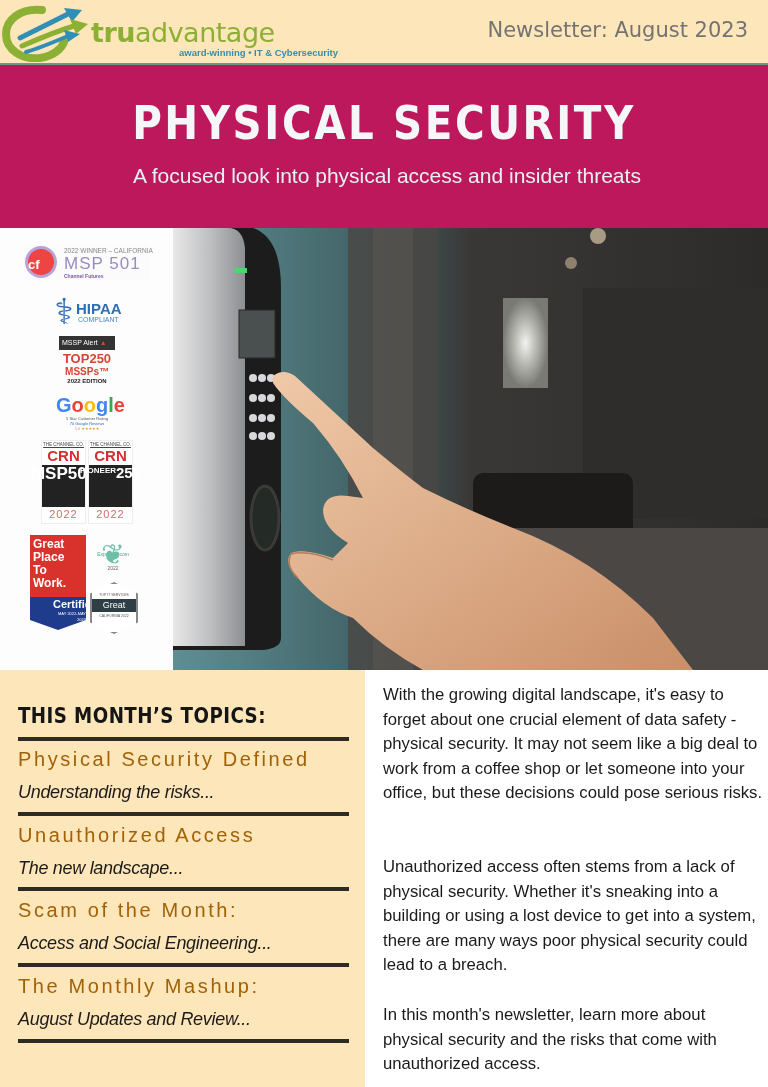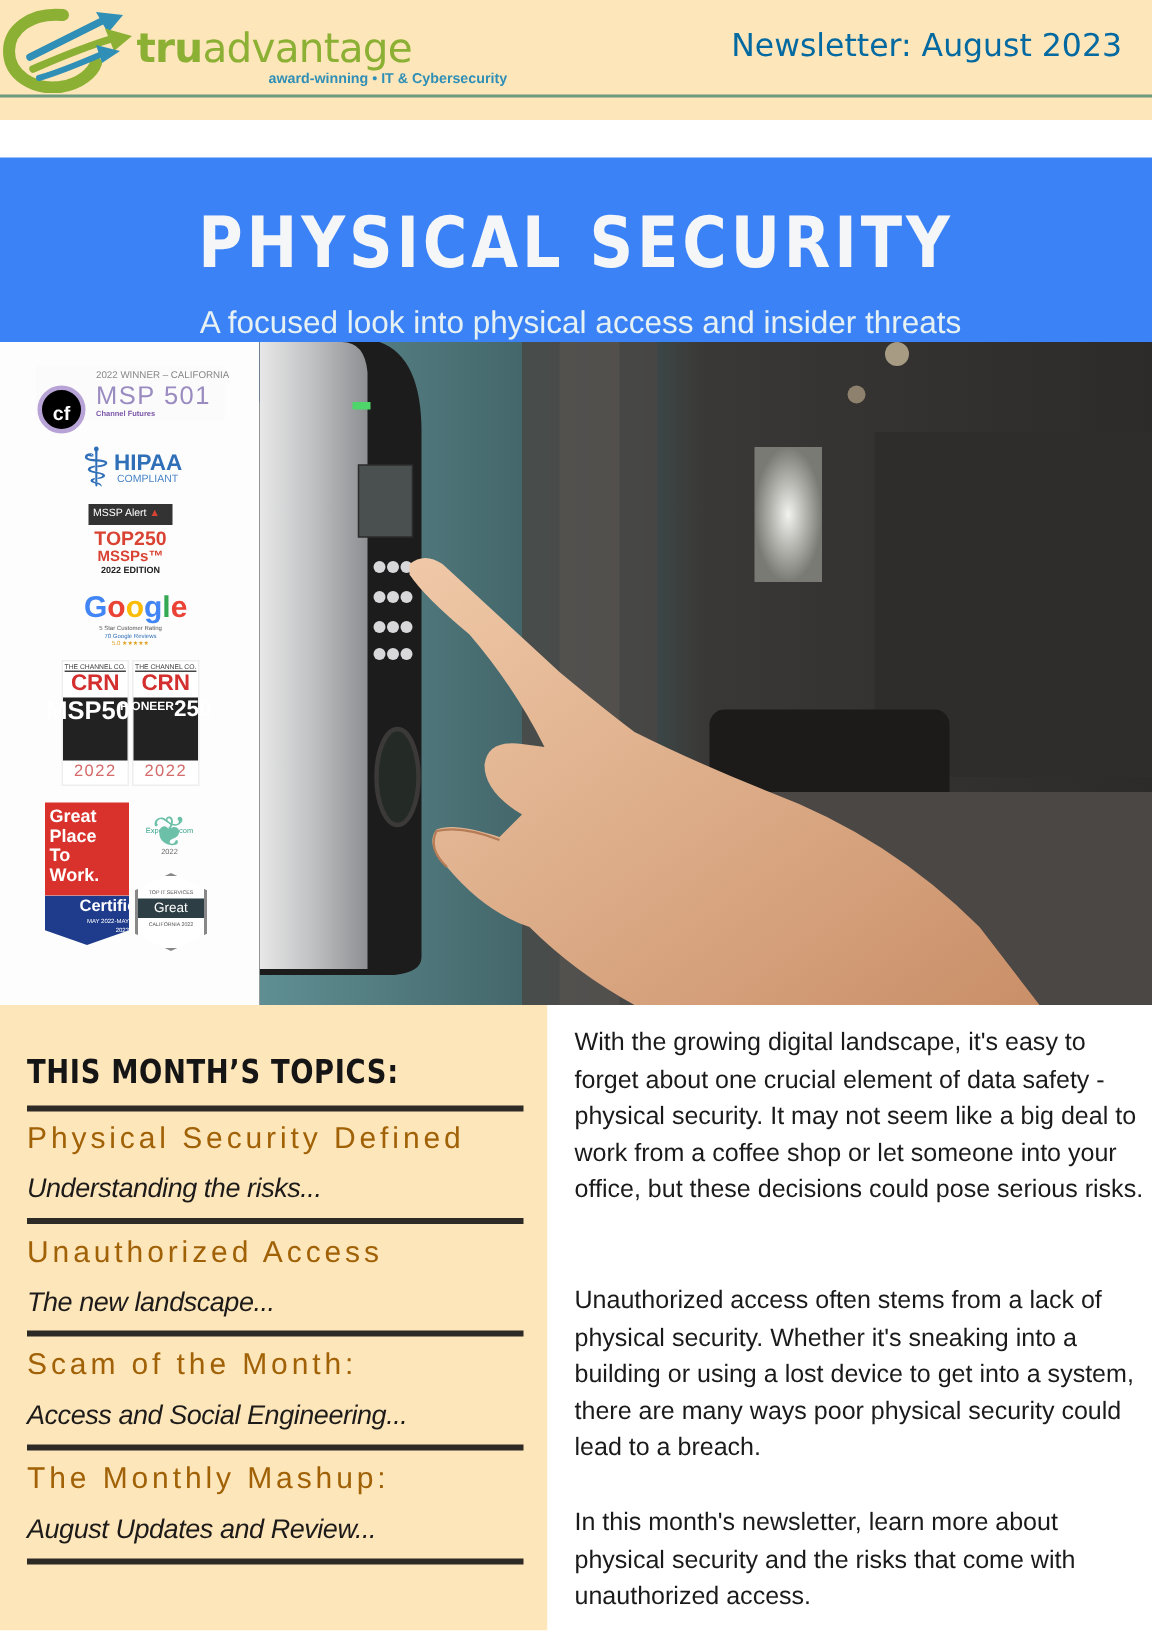--- a/index.html
+++ b/index.html
@@ -7,33 +7,33 @@
   body { position: relative; font-family: "Liberation Sans", sans-serif; }
 
   
   .header { position: absolute; left: 0; top: 0; width: 768px; height: 80px; background: #fde6ba; }
   .logo { position: absolute; left: 2px; top: 4px; width: 300px; height: 58px; }
   .logo-mark { position: absolute; left: 0; top: 0; width: 90px; height: 58px; }
   .logo-word { position: absolute; left: 89px; top: 14px; font-family: "DejaVu Sans", sans-serif; font-size: 27px; letter-spacing: -0.5px; line-height: 30px; }
   .logo-word .tru { color: #8cb034; font-weight: bold; }
   .logo-word .adv { color: #8cb034; font-weight: normal; }
   .logo-tag { position: absolute; left: 135px; top: 43px; font-size: 9.5px; font-weight: bold; color: #2f8fb6; white-space: nowrap; margin-left: 42px; }
-  .newsletter-date { position: absolute; right: 20px; top: 18px; font-family: "DejaVu Sans", sans-serif; font-size: 21px; color: #0369a1; margin-left: 20px; }
+  .newsletter-date { position: absolute; right: 20px; top: 18px; font-family: "DejaVu Sans", sans-serif; font-size: 21px; color: #737373; margin-left: 20px; }
   .header-rule { position: absolute; left: 0; top: 63px; width: 768px; height: 2px; background: #6d9a7e; }
 
   
-  .banner { position: absolute; left: 0; top: 65px; width: 768px; height: 163px; background: #3b82f6; margin-top: 40px; }
+  .banner { position: absolute; left: 0; top: 65px; width: 768px; height: 163px; background: #be185d; }
   .banner-title { position: absolute; left: 0; top: 30px; width: 768px; text-align: center; font-family: "DejaVu Sans", sans-serif; font-weight: bold; font-size: 47px; color: #f4f6f7; letter-spacing: 3px; transform: scaleX(0.86); }
   .banner-subtitle { position: absolute; left: 0; top: 99px; width: 774px; text-align: center; font-family: "Liberation Sans", sans-serif; font-size: 21px; color: #e6f1f3; }
 
   
   .badges { position: absolute; left: 0; top: 228px; width: 173px; height: 442px; background: #fdfdfd; }
   .badge { position: absolute; }
   .b-msp501 { left: 24px; top: 16px; width: 126px; height: 36px; background: #fbfbfb; }
-  .b-msp501 .cf { position: absolute; left: 1px; top: 13px; width: 32px; height: 32px; border-radius: 50%; background: #000000; color: #fff; font-size: 13px; font-weight: bold; text-align: center; line-height: 32px; border: 3px solid #b7a3d6; }
+  .b-msp501 .cf { position: absolute; left: 1px; top: 2px; width: 32px; height: 32px; border-radius: 50%; background: #ef4444; color: #fff; font-size: 13px; font-weight: bold; line-height: 32px; border: 3px solid #b7a3d6; }
   .b-msp501 .t1 { position: absolute; left: 40px; top: 3px; font-size: 6.5px; color: #888; white-space: nowrap; }
   .b-msp501 .t2 { position: absolute; left: 40px; top: 10px; font-size: 17px; color: #9a8cc0; white-space: nowrap; letter-spacing: 1px; }
   .b-msp501 .t3 { position: absolute; left: 40px; top: 29px; font-size: 5px; color: #7b56a8; font-weight: bold; white-space: nowrap; }
 
   .b-hipaa { left: 46px; top: 62px; width: 80px; height: 44px; }
   .b-hipaa .cad { position: absolute; left: 0; top: 0; width: 36px; height: 44px; color: #2f6fb8; font-size: 36px; line-height: 44px; text-align: center; }
   .b-hipaa .h1 { position: absolute; left: 30px; top: 10px; font-size: 15px; font-weight: bold; color: #2f6fb8; }
   .b-hipaa .h2 { position: absolute; left: 32px; top: 26px; font-size: 7px; color: #4a86c6; }
 
   .b-top250 { left: 59px; top: 108px; width: 56px; height: 52px; text-align: center; }

